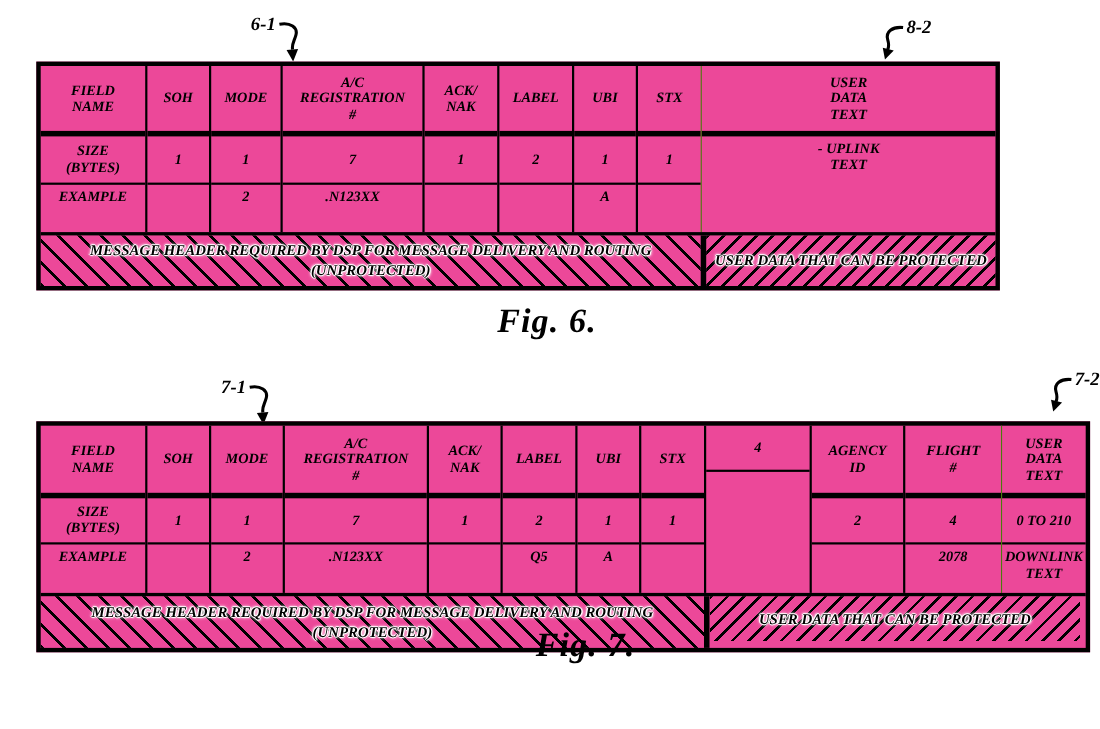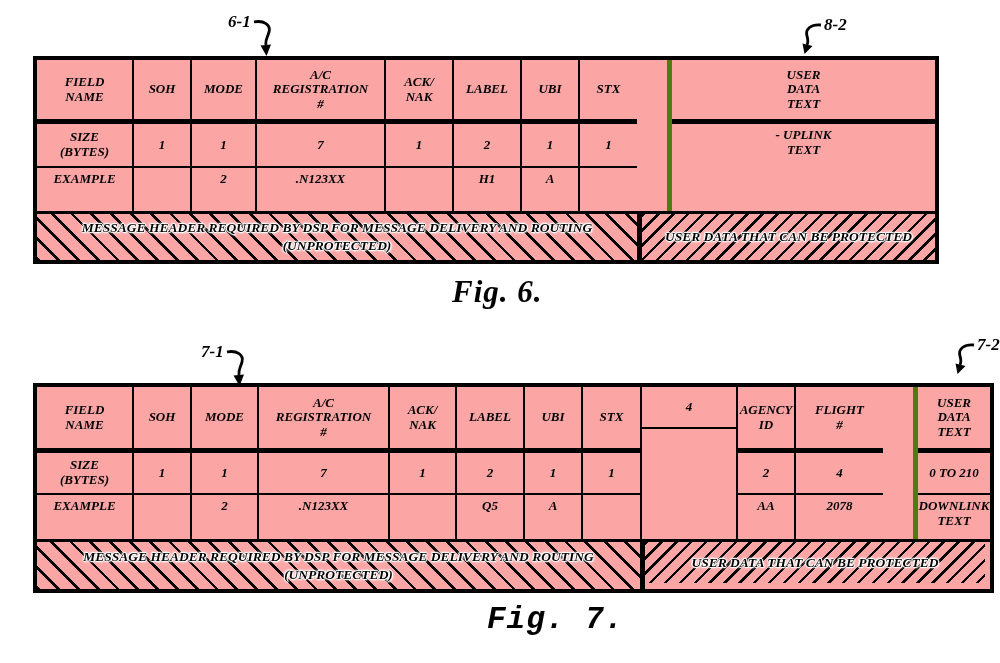--- a/index.html
+++ b/index.html
@@ -1,24 +1,24 @@
 <!DOCTYPE html>
 <html><head>
 <meta charset="utf-8">
 <style>
   * { margin:0; padding:0; box-sizing:border-box; }
   html,body { width:1000px; height:663px; background:#fff; overflow:hidden; }
   body { position:relative; font-family:"Liberation Serif", serif; color:#000; }
 
   .ptable { position:absolute; display:inline-flex; flex-direction:column;
-            border:4px solid #000; background:#fca5a5; }
+            border:4px solid #000; background:#ec4899; }
   .cols { display:flex; }
   .col  { display:flex; flex-direction:column; }
   .col + .col { border-left:2px solid #000; }
-  .col.vthick { border-left:5px solid #4d7c0f;margin-left:30px; }
+  .col.vthick { border-left:1px solid #4d7c0f; }
 
   .cell { display:flex; align-items:center; justify-content:center;
           text-align:center; white-space:pre-line;
           font-weight:bold; font-style:italic; font-size:13px; line-height:1.12; }
   .hc { border-bottom:5px solid #000; }
   .sc { border-bottom:2px solid #000; }
   .ec { align-items:flex-start; padding-top:4px; }
 
   .t6 .hc{height:64px} .t6 .sc{height:44px} .t6 .ec{height:43px} .t6 .hatch{height:49px}
   .t7 .hc{height:66px} .t7 .sc{height:42px} .t7 .ec{height:44px} .t7 .hatch{height:50px}
@@ -98,21 +98,20 @@
     </div>
     <div class="col" style="width:68px">
       <div class="cell hc">ACK/
 NAK</div>
       <div class="cell sc">1</div>
       <div class="cell ec"></div>
     </div>
     <div class="col" style="width:68px">
       <div class="cell hc">LABEL</div>
       <div class="cell sc">2</div>
-      <div class="cell ec">H1</div>
     </div>
     <div class="col" style="width:58px">
       <div class="cell hc">UBI</div>
       <div class="cell sc">1</div>
       <div class="cell ec">A</div>
     </div>
     <div class="col" style="width:59px">
       <div class="cell hc">STX</div>
       <div class="cell sc">1</div>
       <div class="cell ec"></div>
@@ -197,25 +196,24 @@
       <div class="cell ec">A</div>
     </div>
     <div class="col" style="width:59px">
       <div class="cell hc">STX</div>
       <div class="cell sc">1</div>
       <div class="cell ec"></div>
     </div>
     <div class="col" style="width:96px">
       <div class="cell sc">4</div>
     </div>
-    <div class="col" style="width:58px">
+    <div class="col" style="width:85px">
       <div class="cell hc">AGENCY
 ID</div>
       <div class="cell sc">2</div>
-      <div class="cell ec">AA</div>
     </div>
     <div class="col" style="width:89px">
       <div class="cell hc">FLIGHT
 #</div>
       <div class="cell sc">4</div>
       <div class="cell ec">2078</div>
     </div>
     <div class="col vthick" style="width:77px">
       <div class="cell hc">USER
 DATA
@@ -229,13 +227,13 @@
     <div class="hatch-left">
       <div class="hatch-text">MESSAGE HEADER REQUIRED BY DSP FOR MESSAGE DELIVERY AND ROUTING</div>
       <div class="hatch-text">(UNPROTECTED)</div>
     </div>
     <div class="hatch-right inset">
       <div class="hatch-text">USER DATA THAT CAN BE PROTECTED</div>
     </div>
   </div>
 </div>
 
-<div class="caption" style="left:487px; top:602px;font-family:Liberation Mono, monospace;">Fig. 7.</div>
+<div class="caption" style="left:487px; top:568px;">Fig. 7.</div>
 
 </body></html>

